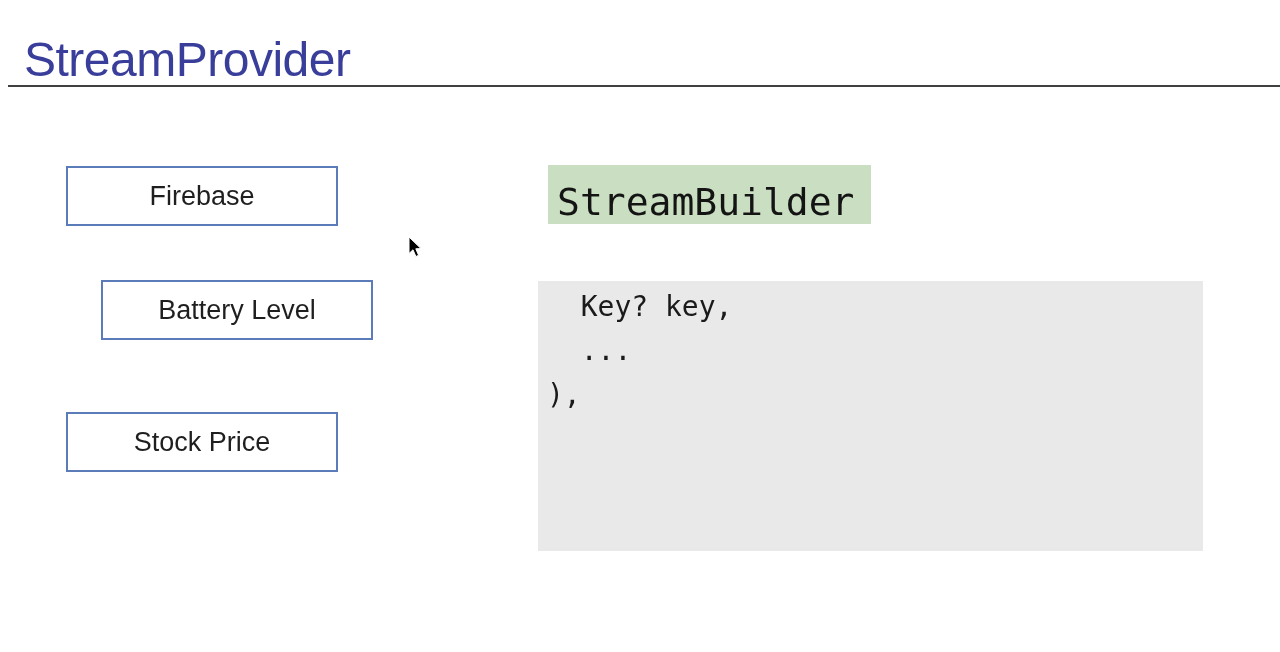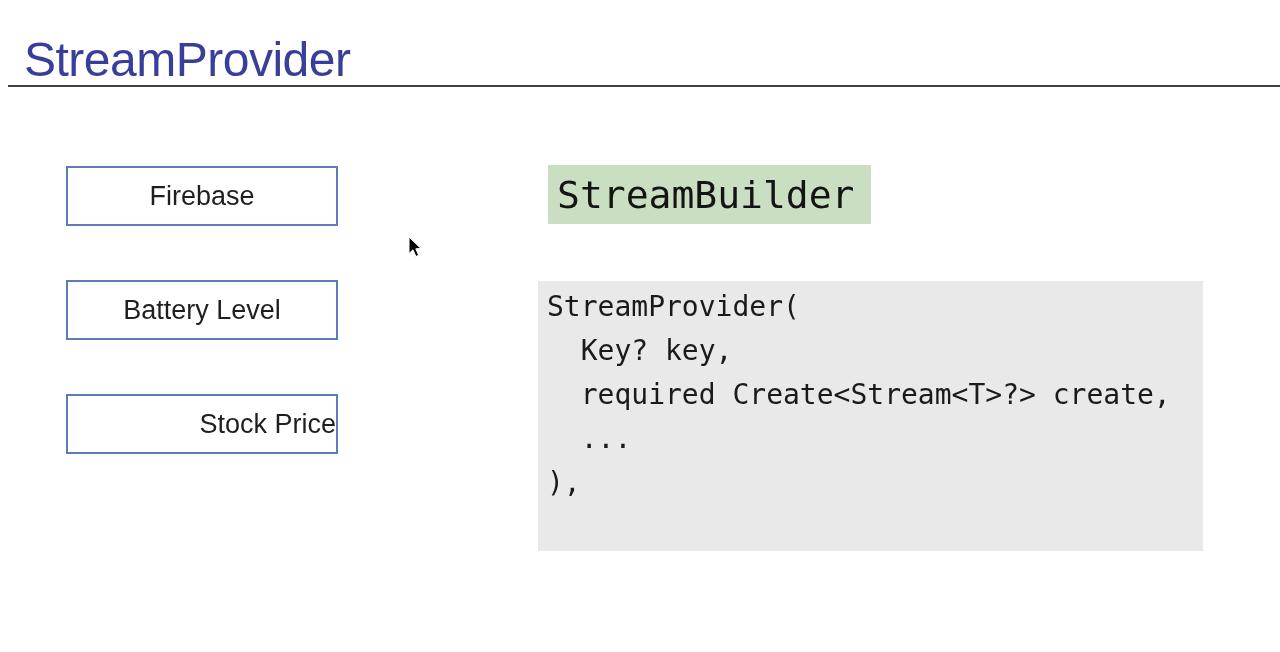--- a/index.html
+++ b/index.html
@@ -41,31 +41,31 @@
     height: 56px;
     background: #ffffff;
     border: 2px solid #5b7cb8;
     display: flex;
     align-items: center;
     justify-content: center;
     font-size: 27px;
     color: #1f1f1f;
   }
   .shape-box.box-0 { top: 166px; }
-  .shape-box.box-1 { top: 280px; }
-  .shape-box.box-2 { top: 394px; justify-content: flex-end; }
+  .shape-box.box-1 { top: 280px; margin-left: 35px; }
+  .shape-box.box-2 { top: 412px; }
   .stream-builder-chip {
     position: absolute;
     left: 548px;
     top: 165px;
     width: 323px;
     height: 59px;
     background: #cadfc1;
     display: flex;
-    align-items: center;
+    align-items: flex-end;
     padding-left: 9px;
     box-sizing: border-box;
     font-family: "DejaVu Sans Mono", "Liberation Mono", monospace;
     font-size: 38px;
     color: #141414;
   }
   .code-block {
     position: absolute;
     left: 538px;
     top: 281px;
@@ -109,23 +109,21 @@
 
   <div class="shape-box box-2">
     <span>Stock Price</span>
   </div>
 
   <div class="stream-builder-chip">
     <span>StreamBuilder</span>
   </div>
 
   <div class="code-block">
-    <div class="code-line">StreamProvider(</div>
     <div class="code-line">  Key? key,</div>
-    <div class="code-line">  required Create&lt;Stream&lt;T&gt;?&gt; create,</div>
     <div class="code-line">  ...</div>
     <div class="code-line">),</div>
   </div>
 
   <svg class="mouse-cursor" viewBox="0 0 14 22" xmlns="http://www.w3.org/2000/svg">
     <path d="M1 1 L1 17.5 L5 13.8 L7.9 20.5 L10.6 19.3 L7.8 12.8 L13 12.6 Z" fill="#000000" stroke="#ffffff" stroke-width="1"></path>
   </svg>
 
 </div>
 

